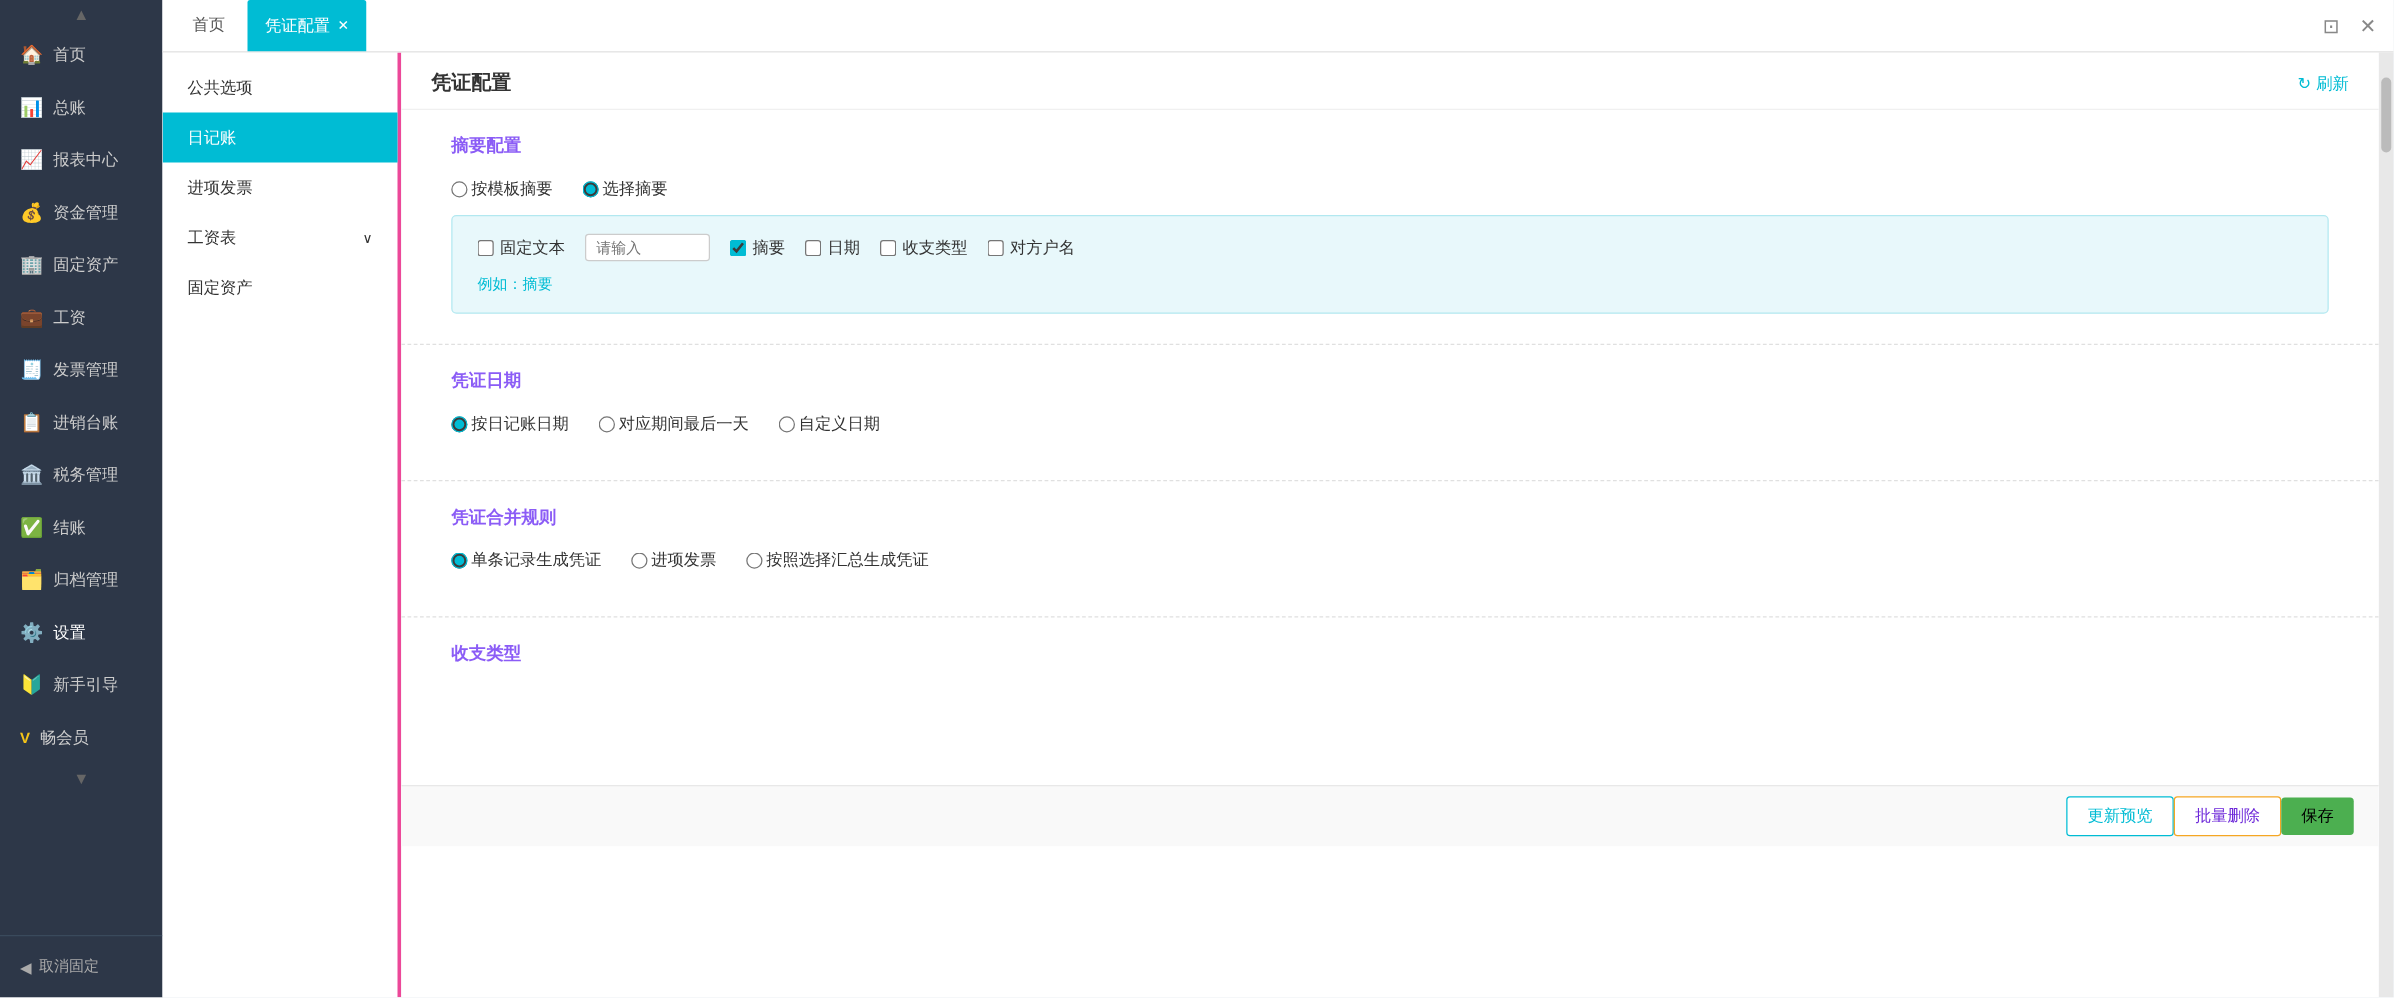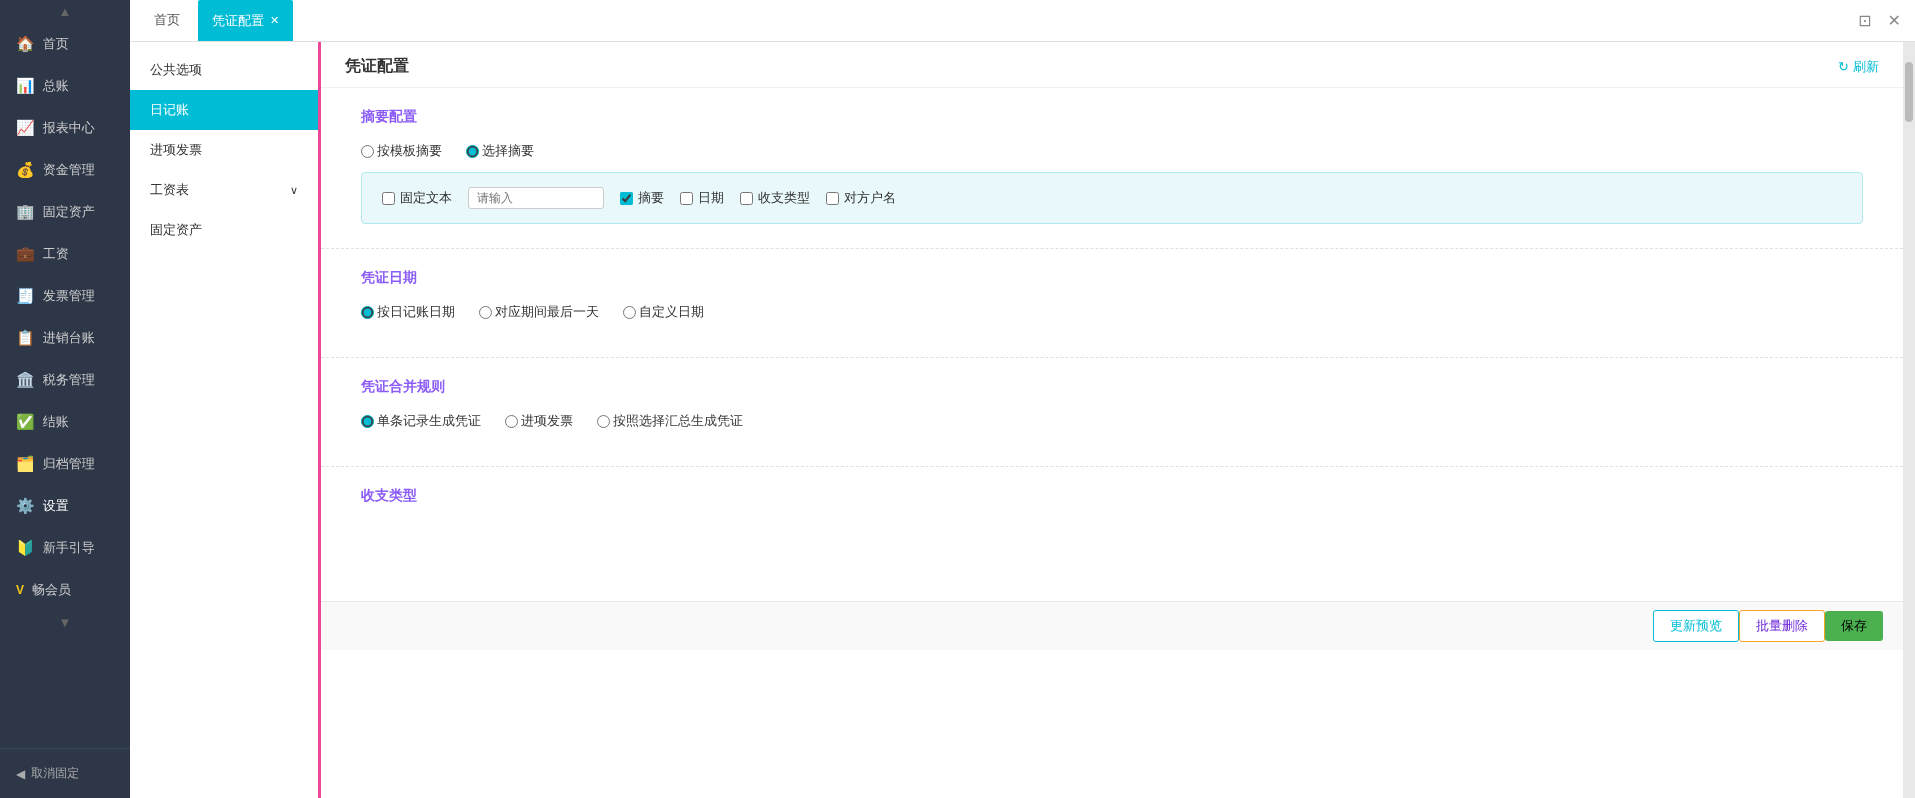--- a/index.html
+++ b/index.html
@@ -216,21 +216,21 @@
     .checkbox-input {
       accent-color: #00bcd4;
       cursor: pointer;
     }
     .text-input-inline {
       border: 1px solid #ccc;
       border-radius: 3px;
       padding: 3px 8px;
       font-size: 12px;
       outline: none;
-      width: 136px;
+      width: 100px;
       color: #999;
     }
     .example-text {
       margin-top: 10px;
       color: #00bcd4;
       font-size: 12px;
     }
 
     
     .footer-bar {
@@ -437,20 +437,21 @@
             </label>
             <label class="checkbox-label">
               <input type="checkbox" class="checkbox-input" style="">
               <span>收支类型</span>
             </label>
             <label class="checkbox-label">
               <input type="checkbox" class="checkbox-input" style="">
               <span>对方户名</span>
             </label>
           </div>
+          <div class="example-text">例如：摘要</div>
         </div>
       </div>
 
       <div class="section">
         <div class="section-title">凭证日期</div>
         <div class="radio-group">
           <label class="radio-label">
             <input type="radio" class="radio-input" name="voucher-date" checked="" style="">
             <span>按日记账日期</span>
           </label>

